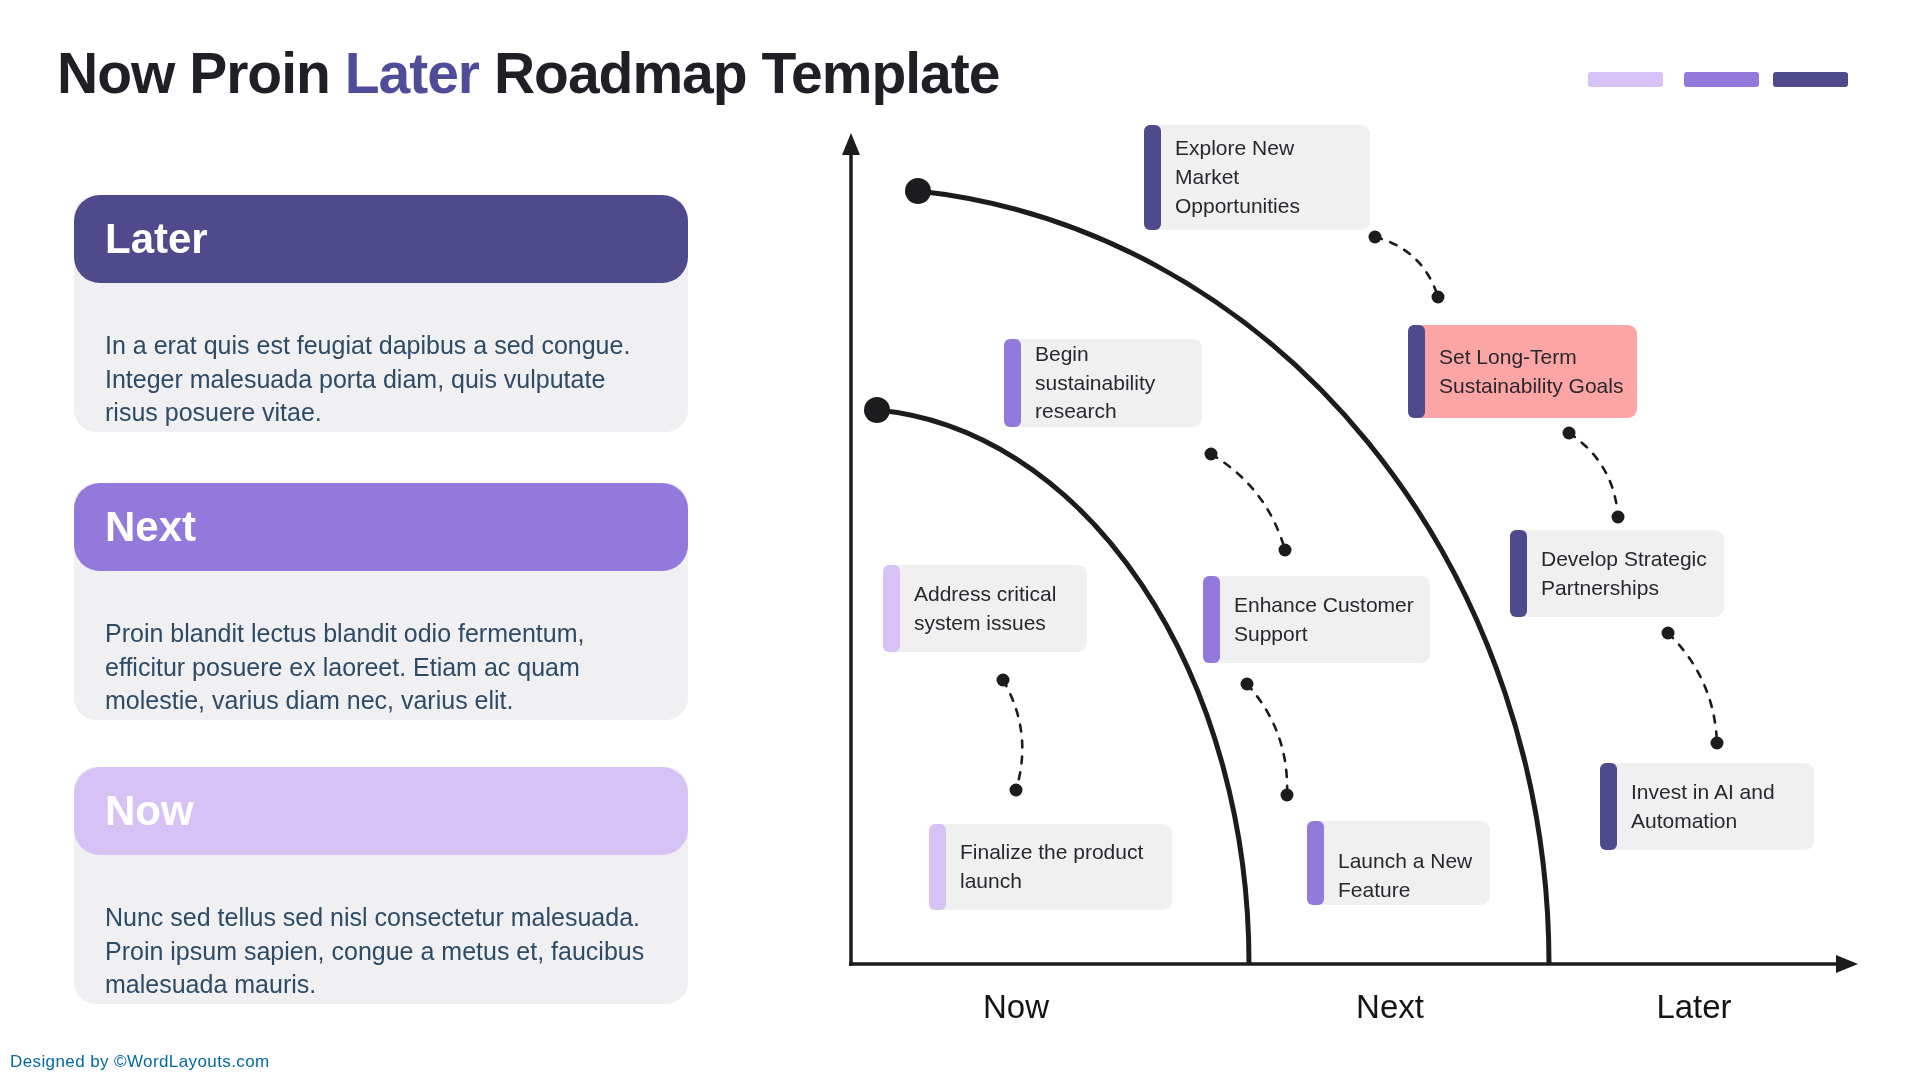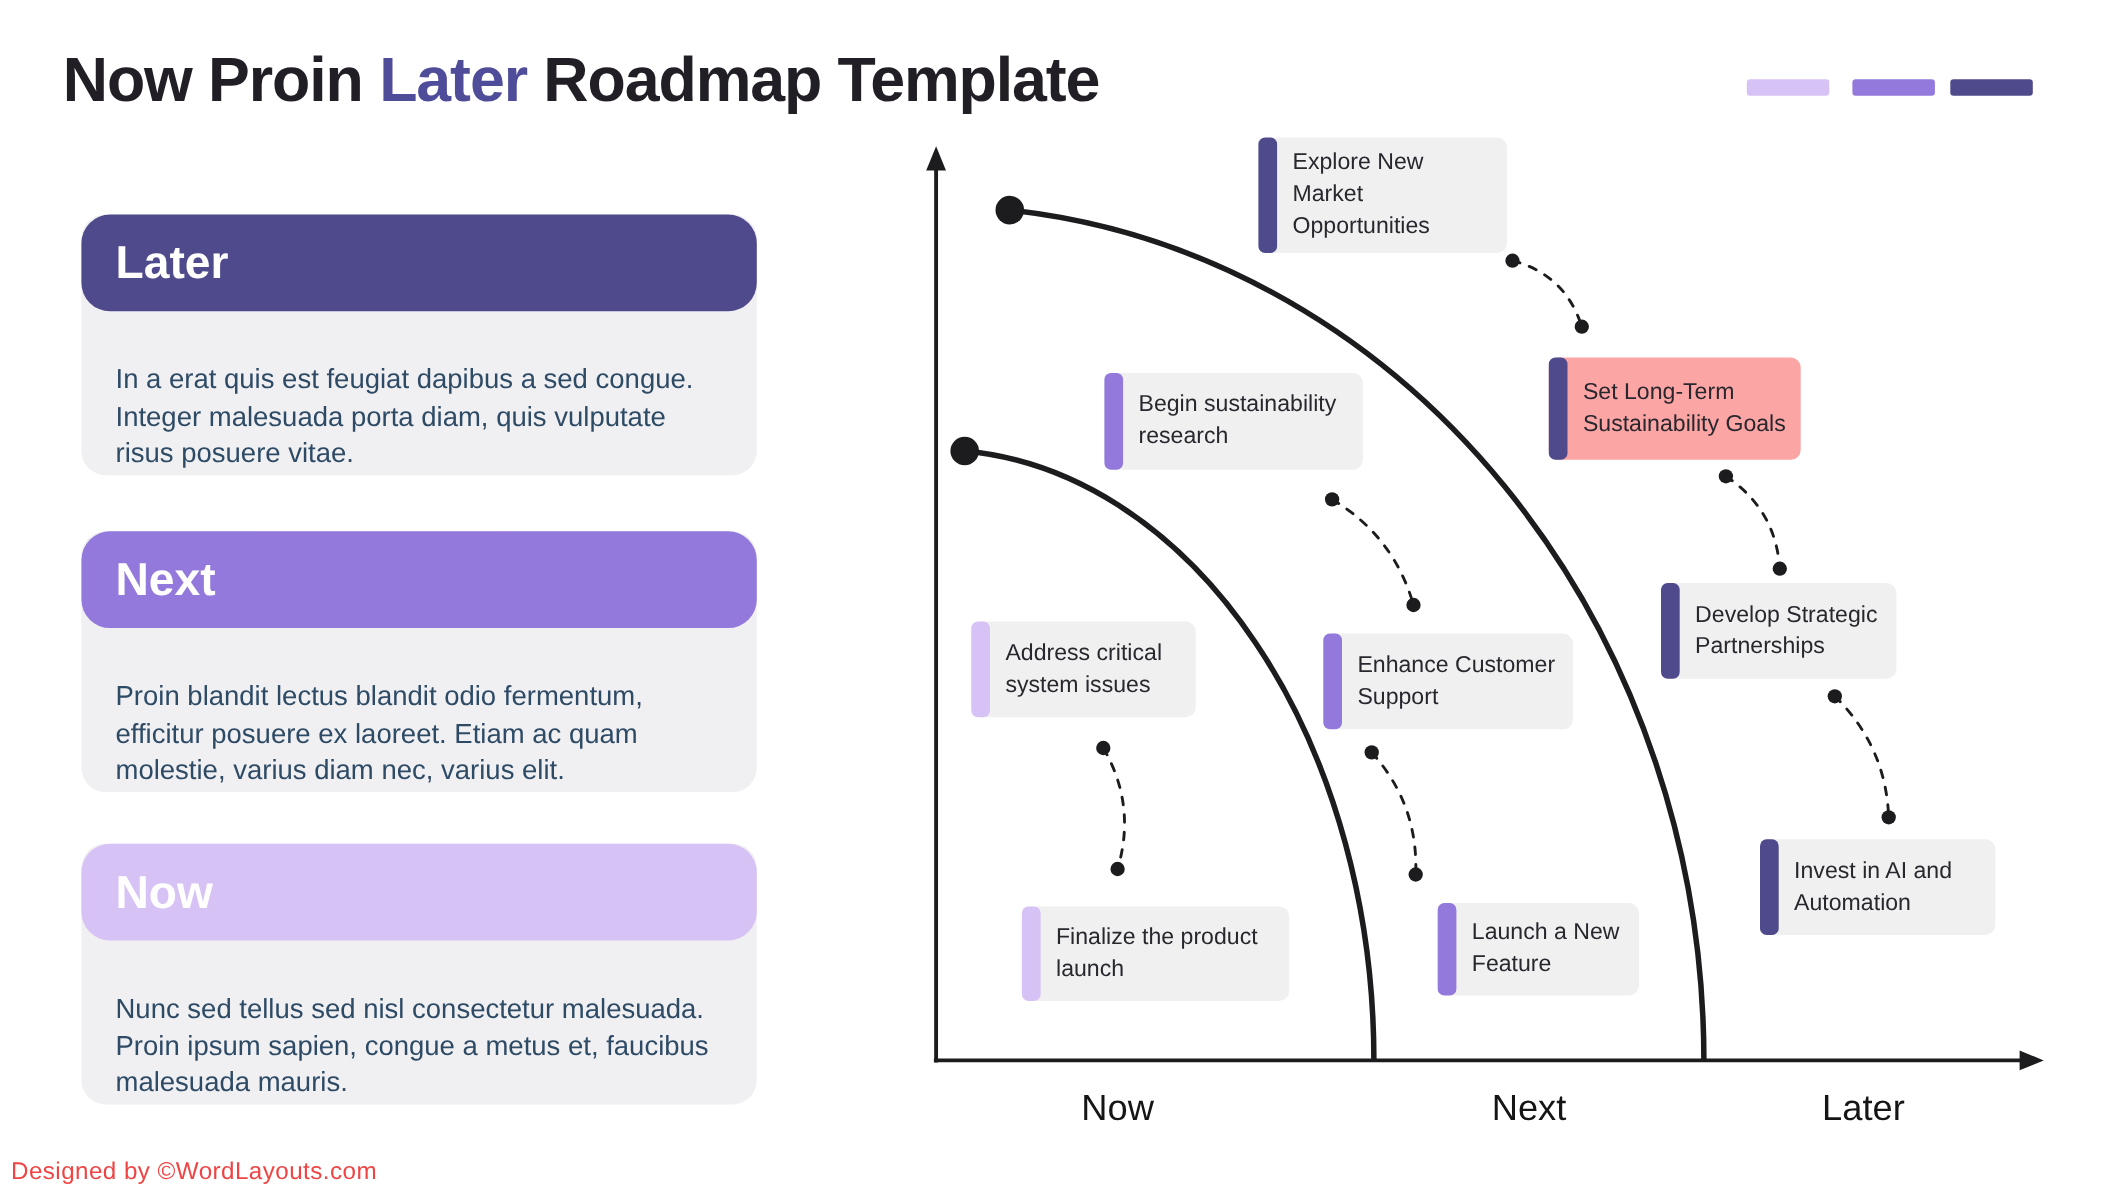--- a/index.html
+++ b/index.html
@@ -43,21 +43,21 @@
     padding:0 12px 0 31px; font-size:21px; line-height:1.38;
     font-weight:500; color:#29272E;
   }
   .axis-label {
     position:absolute; transform:translateX(-50%); top:988px;
     font-size:33px; font-weight:500; color:#151515; white-space:nowrap;
   }
   
   .footer {
     position:absolute; left:10px; top:1052px;
-    font-size:22px; color:#ef4444; letter-spacing:0.4px;
+    font-size:17px; color:#0369a1; letter-spacing:0.4px;
   }
 </style>
 </head>
 <body>
 
 <div class="canvas">
 
   <div class="title">
     <span>Now Proin </span><span class="hl" style="color: rgb(79, 76, 153);">Later</span><span> Roadmap Template</span>
   </div>
@@ -115,21 +115,21 @@
         <circle cx="1247" cy="684" r="6.5" fill="#1C1C1E"></circle>
         <circle cx="1287" cy="795" r="6.5" fill="#1C1C1E"></circle>
         <path d="M 1668 633 Q 1714.4232507202582 678.2341883155214 1717 743" fill="none" stroke="#1C1C1E" stroke-width="2.6" stroke-dasharray="7 9" stroke-linecap="round"></path>
         <circle cx="1668" cy="633" r="6.5" fill="#1C1C1E"></circle>
         <circle cx="1717" cy="743" r="6.5" fill="#1C1C1E"></circle>
       </svg>
       <div class="task" style="left: 1144px; top: 125px; width: 226px; height: 105px; background: rgb(240, 240, 240);">
         <div class="accent" style="background: rgb(78, 74, 140);"></div>
         <div class="task-label">Explore New Market Opportunities</div>
       </div>
-      <div class="task" style="left: 1004px; top: 339px; width: 235px; height: 88px; background: rgb(240, 240, 240);">
+      <div class="task" style="left: 1004px; top: 339px; width: 198px; height: 88px; background: rgb(240, 240, 240);">
         <div class="accent" style="background: rgb(147, 121, 220);"></div>
         <div class="task-label">Begin sustainability research</div>
       </div>
       <div class="task" style="left: 1408px; top: 325px; width: 229px; height: 93px; background: #fca5a5;">
         <div class="accent" style="background: rgb(78, 74, 140);"></div>
         <div class="task-label">Set Long-Term Sustainability Goals</div>
       </div>
       <div class="task" style="left: 883px; top: 565px; width: 204px; height: 87px; background: rgb(240, 240, 240);">
         <div class="accent" style="background: rgb(215, 194, 245);"></div>
         <div class="task-label">Address critical system issues</div>
@@ -139,21 +139,21 @@
         <div class="task-label">Enhance Customer Support</div>
       </div>
       <div class="task" style="left: 1510px; top: 530px; width: 214px; height: 87px; background: rgb(240, 240, 240);">
         <div class="accent" style="background: rgb(78, 74, 140);"></div>
         <div class="task-label">Develop Strategic Partnerships</div>
       </div>
       <div class="task" style="left: 929px; top: 824px; width: 243px; height: 86px; background: rgb(240, 240, 240);">
         <div class="accent" style="background: rgb(215, 194, 245);"></div>
         <div class="task-label">Finalize the product launch</div>
       </div>
-      <div class="task" style="left: 1307px; top: 821px; width: 183px; height: 84px; background: rgb(240, 240, 240);">
+      <div class="task" style="left: 1307px; top: 821px; width: 183px; height: 84px; background: rgb(240, 240, 240); align-items: flex-end;">
         <div class="accent" style="background: rgb(147, 121, 220);"></div>
         <div class="task-label">Launch a New Feature</div>
       </div>
       <div class="task" style="left: 1600px; top: 763px; width: 214px; height: 87px; background: rgb(240, 240, 240);">
         <div class="accent" style="background: rgb(78, 74, 140);"></div>
         <div class="task-label">Invest in AI and Automation</div>
       </div>
       <div class="axis-label" style="left: 1016px;">Now</div>
       <div class="axis-label" style="left: 1390px;">Next</div>
       <div class="axis-label" style="left: 1694px;">Later</div>

